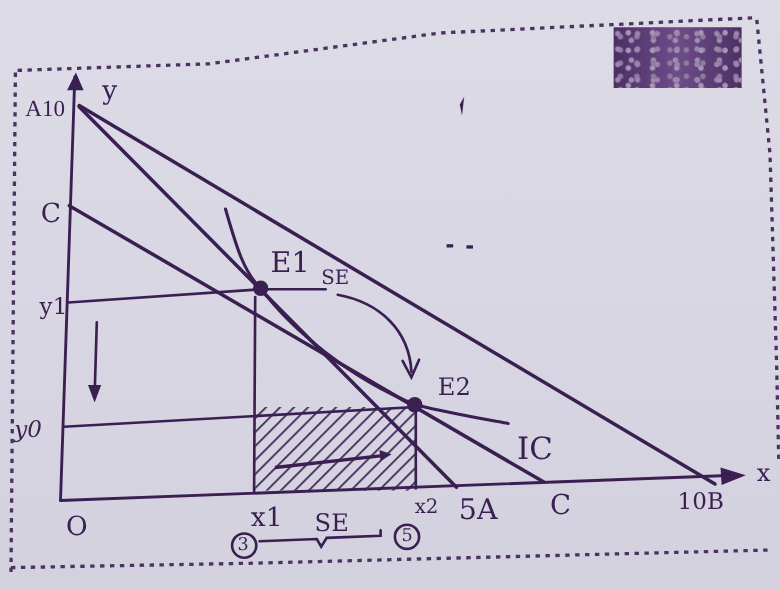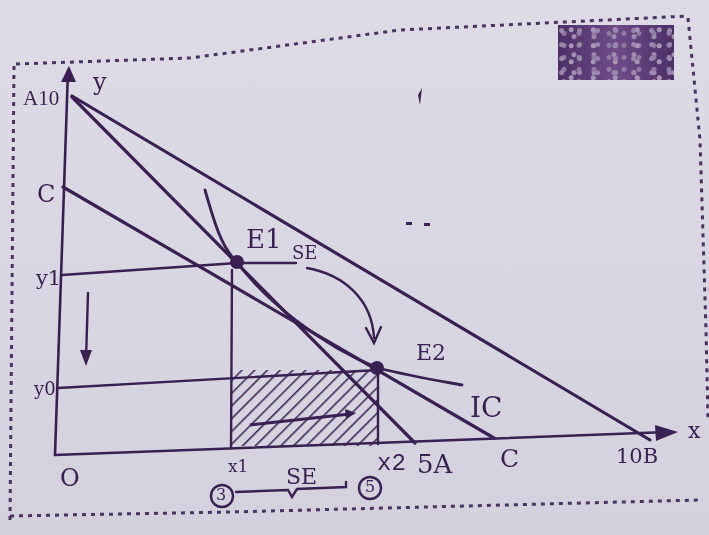--- a/index.html
+++ b/index.html
@@ -92,30 +92,30 @@
 
   <div class="stamp"></div>
 
   <span class="lbl" style="left:93px;top:70px;font-size:24px;">y</span>
   <span class="lbl" style="left:688px;top:420px;font-size:22px;">x</span>
   <span class="lbl" style="left:60px;top:466px;font-size:24px;">O</span>
 
   <span class="lbl" style="left:23px;top:88px;font-size:21px;font-family:Liberation Serif, serif;">A10</span>
   <span class="lbl" style="left:37px;top:182px;font-size:24px;">C</span>
   <span class="lbl" style="left:36px;top:268px;font-size:21px;">y1</span>
-  <span class="lbl" style="left:34px;top:380px;font-size:18px;">y0</span>
+  <span class="lbl" style="left:13px;top:380px;font-size:21px;font-style:italic;">y0</span>
 
-  <span class="lbl" style="left:228px;top:458px;font-size:17px;">x1</span>
-  <span class="lbl" style="left:377px;top:452px;font-size:24px;font-family:Liberation Mono, monospace;">x2</span>
+  <span class="lbl" style="left:228px;top:458px;font-size:24px;">x1</span>
+  <span class="lbl" style="left:377px;top:452px;font-size:18px;">x2</span>
   <span class="lbl" style="left:417px;top:451px;font-size:26px;">5A</span>
   <span class="lbl" style="left:500px;top:446px;font-size:25px;">C</span>
   <span class="lbl" style="left:616px;top:446px;font-size:21px;">10B</span>
 
   <span class="lbl" style="left:246px;top:226px;font-size:26px;">E1</span>
-  <span class="lbl" style="left:416px;top:342px;font-size:22px;">E2</span>
+  <span class="lbl" style="left:398px;top:342px;font-size:22px;">E2</span>
 
   <span class="lbl" style="left:470px;top:394px;font-size:28px;">IC</span>
   <span class="lbl" style="left:292px;top:244px;font-size:18px;">SE</span>
 
   <span class="lbl" style="left:286px;top:466px;font-size:22px;">SE</span>
   <span class="lbl" style="left:216px;top:487px;font-size:16px;">3</span>
   <span class="lbl" style="left:365px;top:479px;font-size:16px;">5</span>
 </div>
 
 </body></html>

